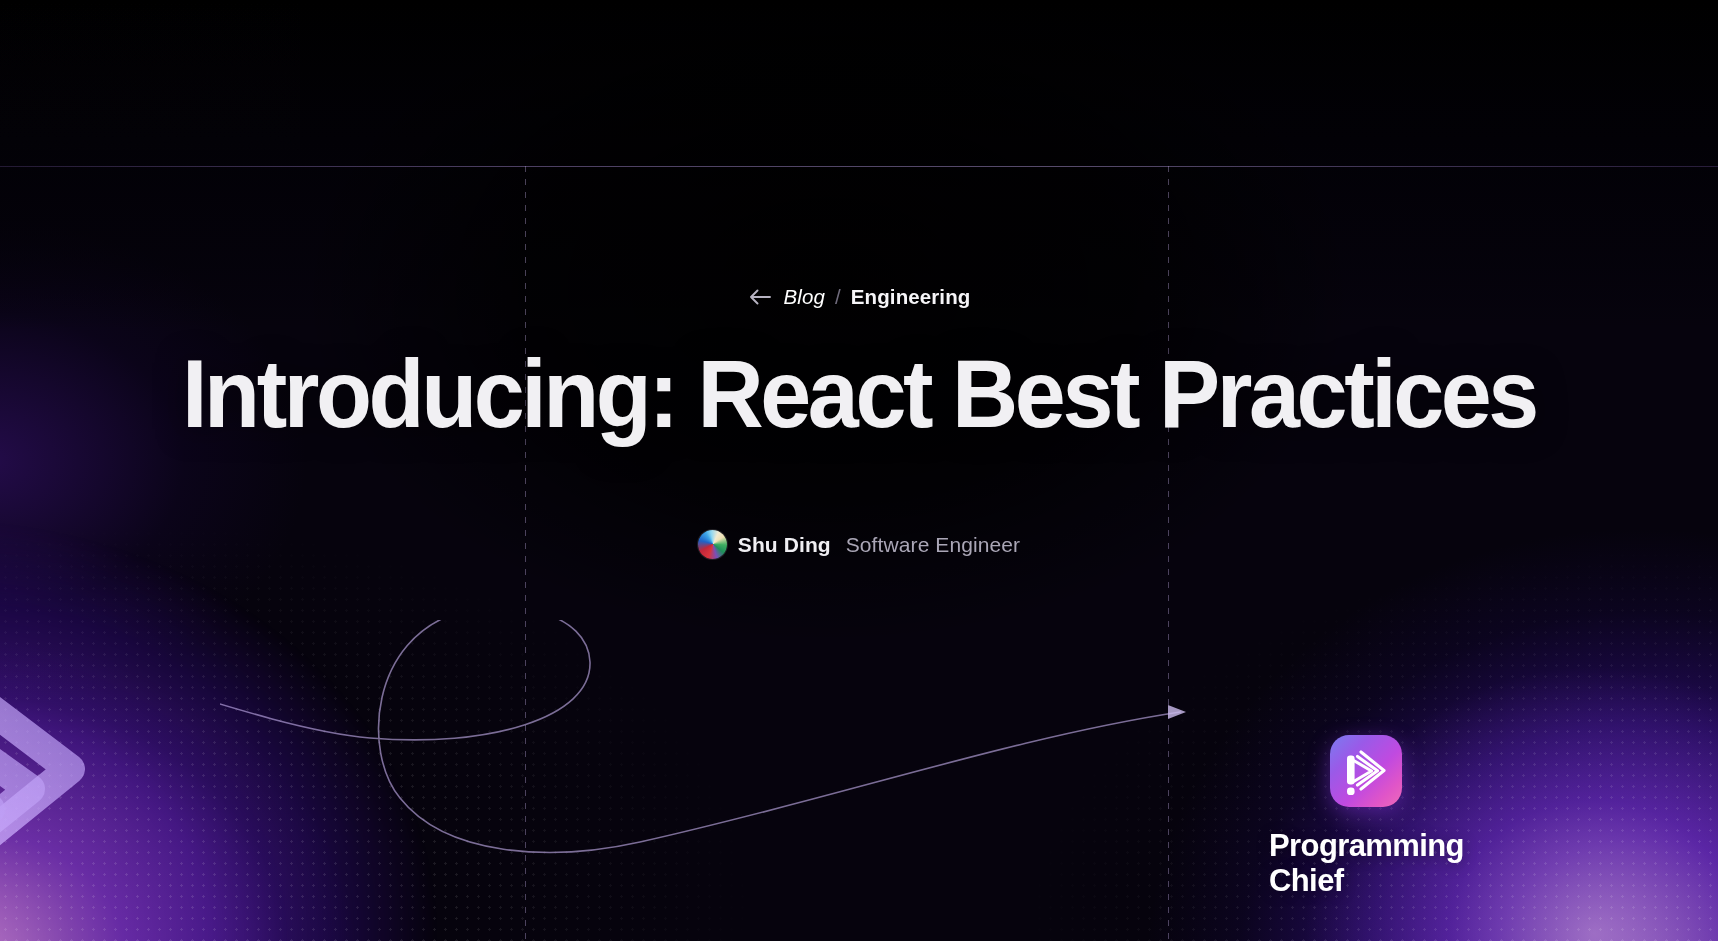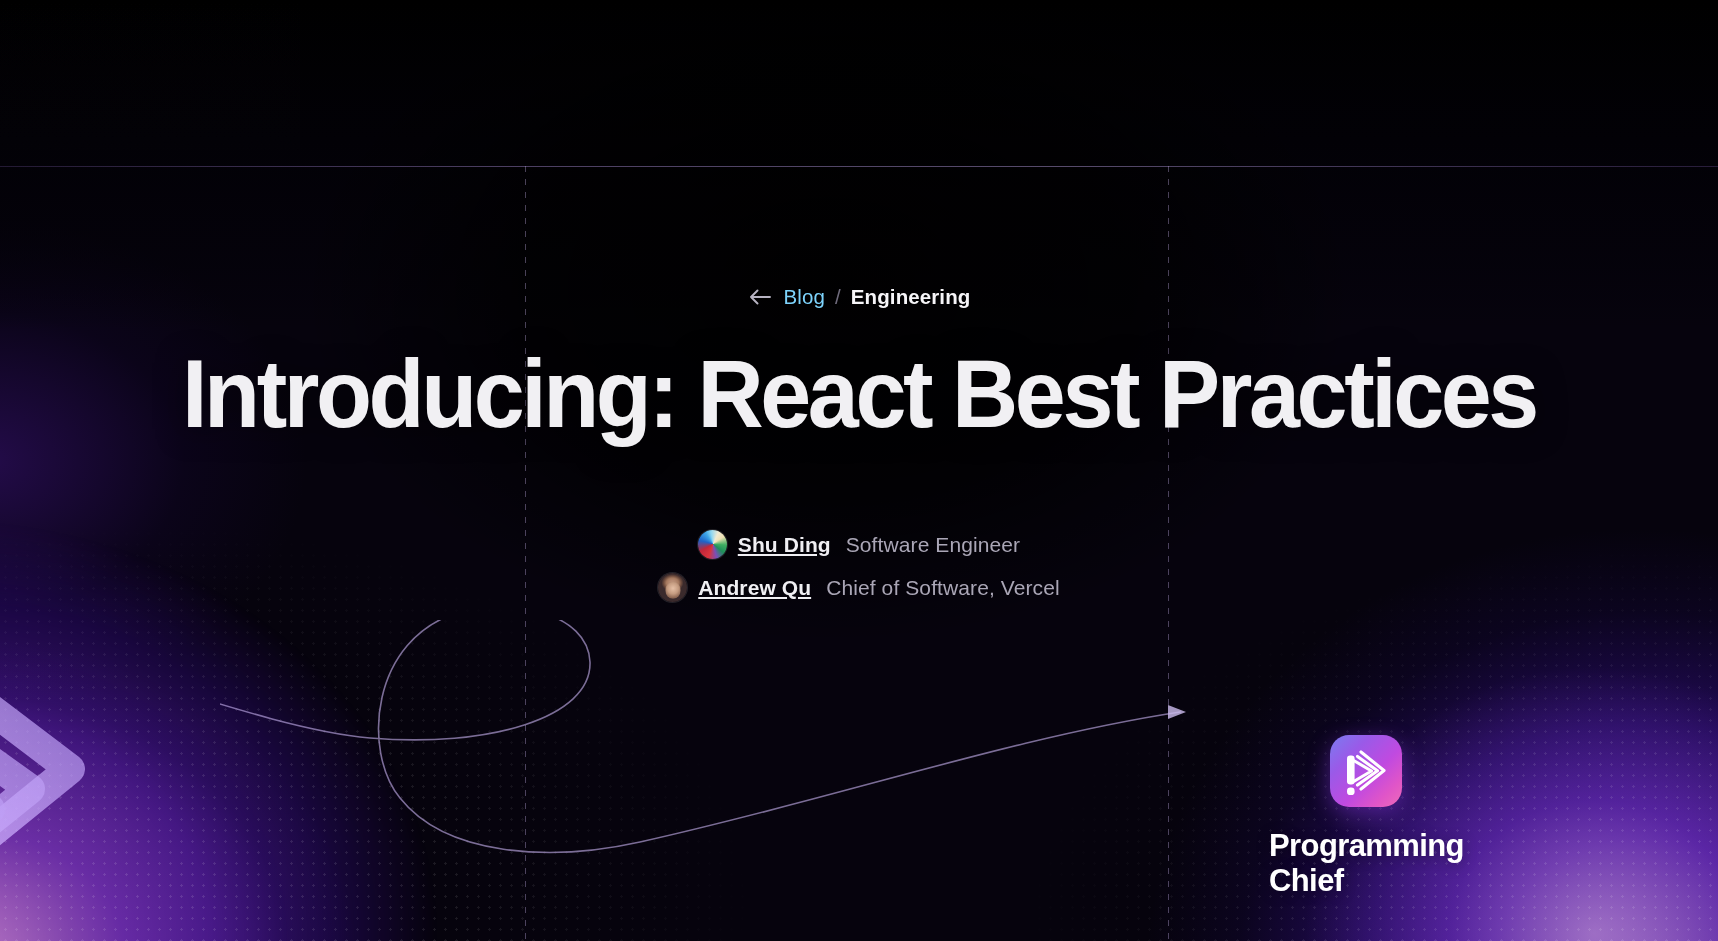--- a/index.html
+++ b/index.html
@@ -119,21 +119,21 @@
   .content {
     position:absolute; left:0; top:0; width:100%; height:100%;
   }
 
   .breadcrumb {
     position:absolute; top:285px; left:0; width:100%;
     display:flex; align-items:center; justify-content:center; gap:10px;
     font-size:20.5px; letter-spacing:0.1px;
   }
   .bc-back { display:flex; align-items:center; color:#b7b3c2; margin-right:2px; }
-  .bc-blog { color:#7dd3fc; }
+  .bc-blog { color:#ffffff;font-style:italic; }
   .bc-sep  { color:#6f6b7c; }
   .bc-cur  { color:#f6f5f8; font-weight:700;text-align:center; }
 
   .title {
     position:absolute; top:346px; left:0; width:100%;
     text-align:center;
     font-size:96px;
     line-height:1.0;
     font-weight:700;
     letter-spacing:-3.6px;
@@ -144,21 +144,21 @@
   }
 
   .authors {
     position:absolute; top:530px; left:0; width:100%;
     display:flex; flex-direction:column; align-items:center; gap:14px;
   }
   .author-row {
     display:flex; align-items:center; gap:11px;
     font-size:21px; letter-spacing:0.1px; white-space:nowrap;
   }
-  .author-name { font-weight:700; color:#f0eff3;text-decoration:underline; }
+  .author-name { font-weight:700; color:#f0eff3; }
   .author-role { color:#aaa6b6; margin-left:4px; }
   .avatar {
     width:29px; height:29px; border-radius:50%;
     flex:0 0 auto;
     box-shadow:0 0 0 1px rgba(255,255,255,0.12);
     overflow:hidden;
   }
   .avatar-shu {
     background:
       conic-gradient(from 200deg at 52% 48%,
@@ -276,25 +276,20 @@
     <h1 class="title">Introducing: React Best Practices</h1>
 
     <div class="authors">
 
       <div class="author-row">
         <span class="avatar avatar-shu"></span>
         <span class="author-name">Shu Ding</span>
         <span class="author-role">Software Engineer</span>
       </div>
 
-      <div class="author-row">
-        <span class="avatar avatar-andrew"></span>
-        <span class="author-name">Andrew Qu</span>
-        <span class="author-role">Chief of Software, Vercel</span>
-      </div>
 
     </div>
 
     <div class="logo">
       <div class="logo-badge">
         <svg viewBox="0 0 72 72" width="72" height="72" xmlns="http://www.w3.org/2000/svg">
           <g fill="none" stroke="#ffffff" stroke-width="3.1" stroke-linecap="round" stroke-linejoin="round">
             <path d="M31 17 L54 35.5 L31 54"></path>
             <path d="M27.5 21.5 L47.5 35.8 L27.5 50"></path>
             <path d="M24.5 26 L41.5 36 L24.5 46"></path>

